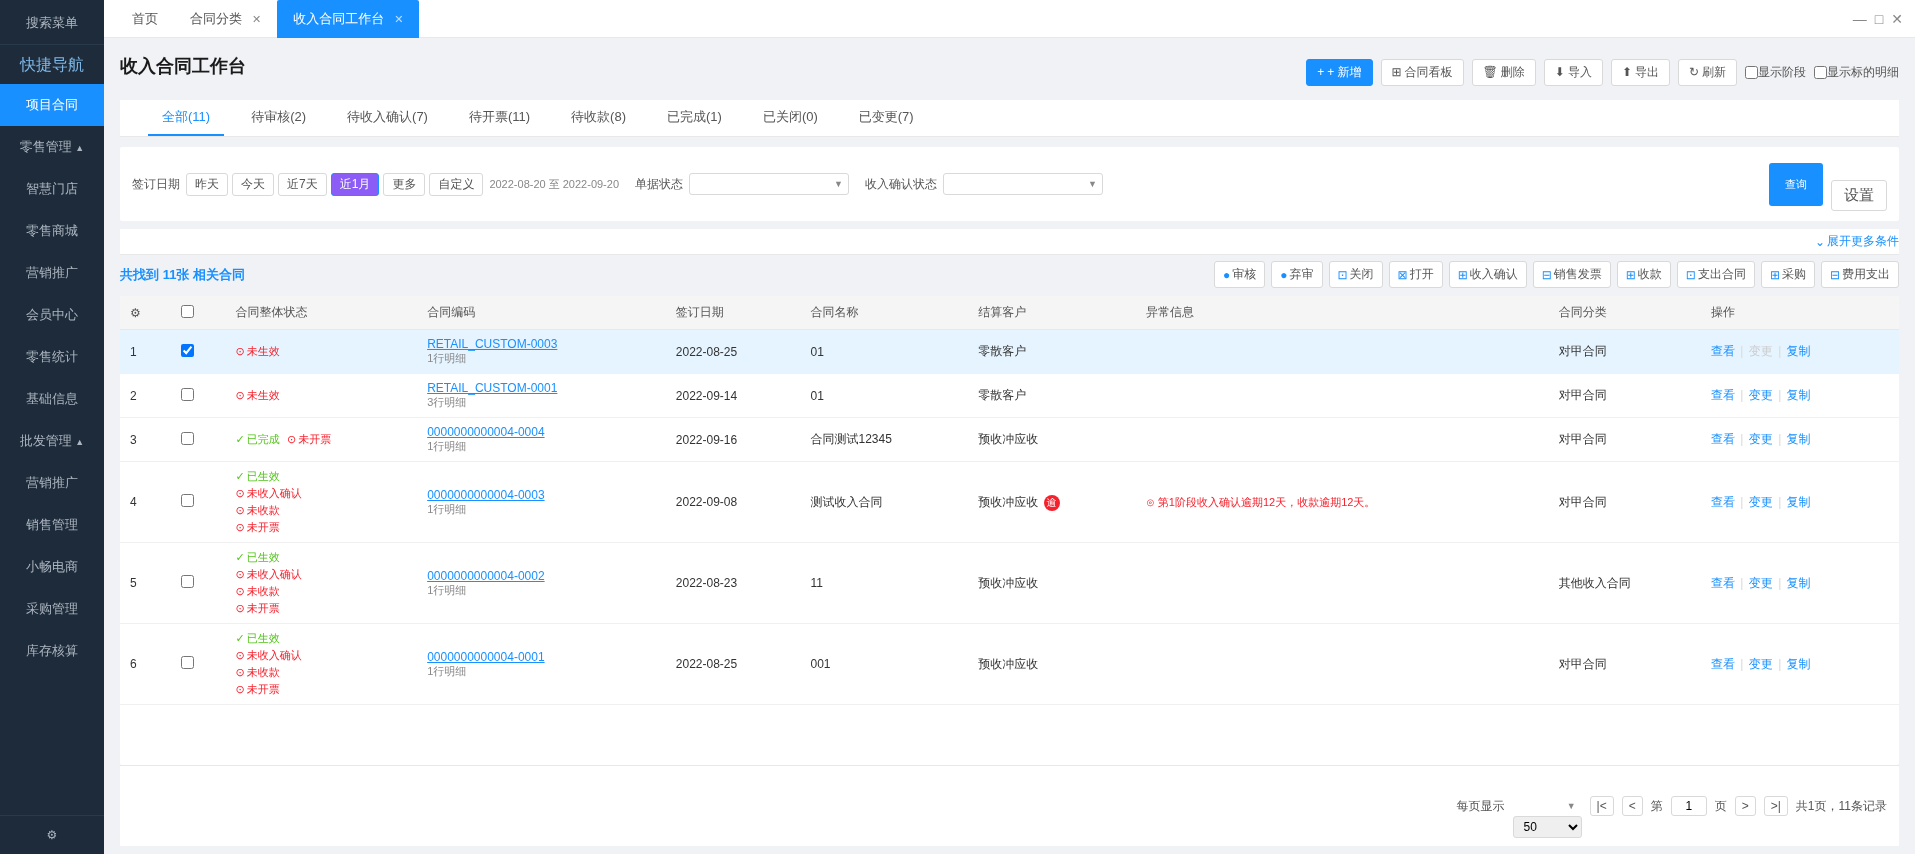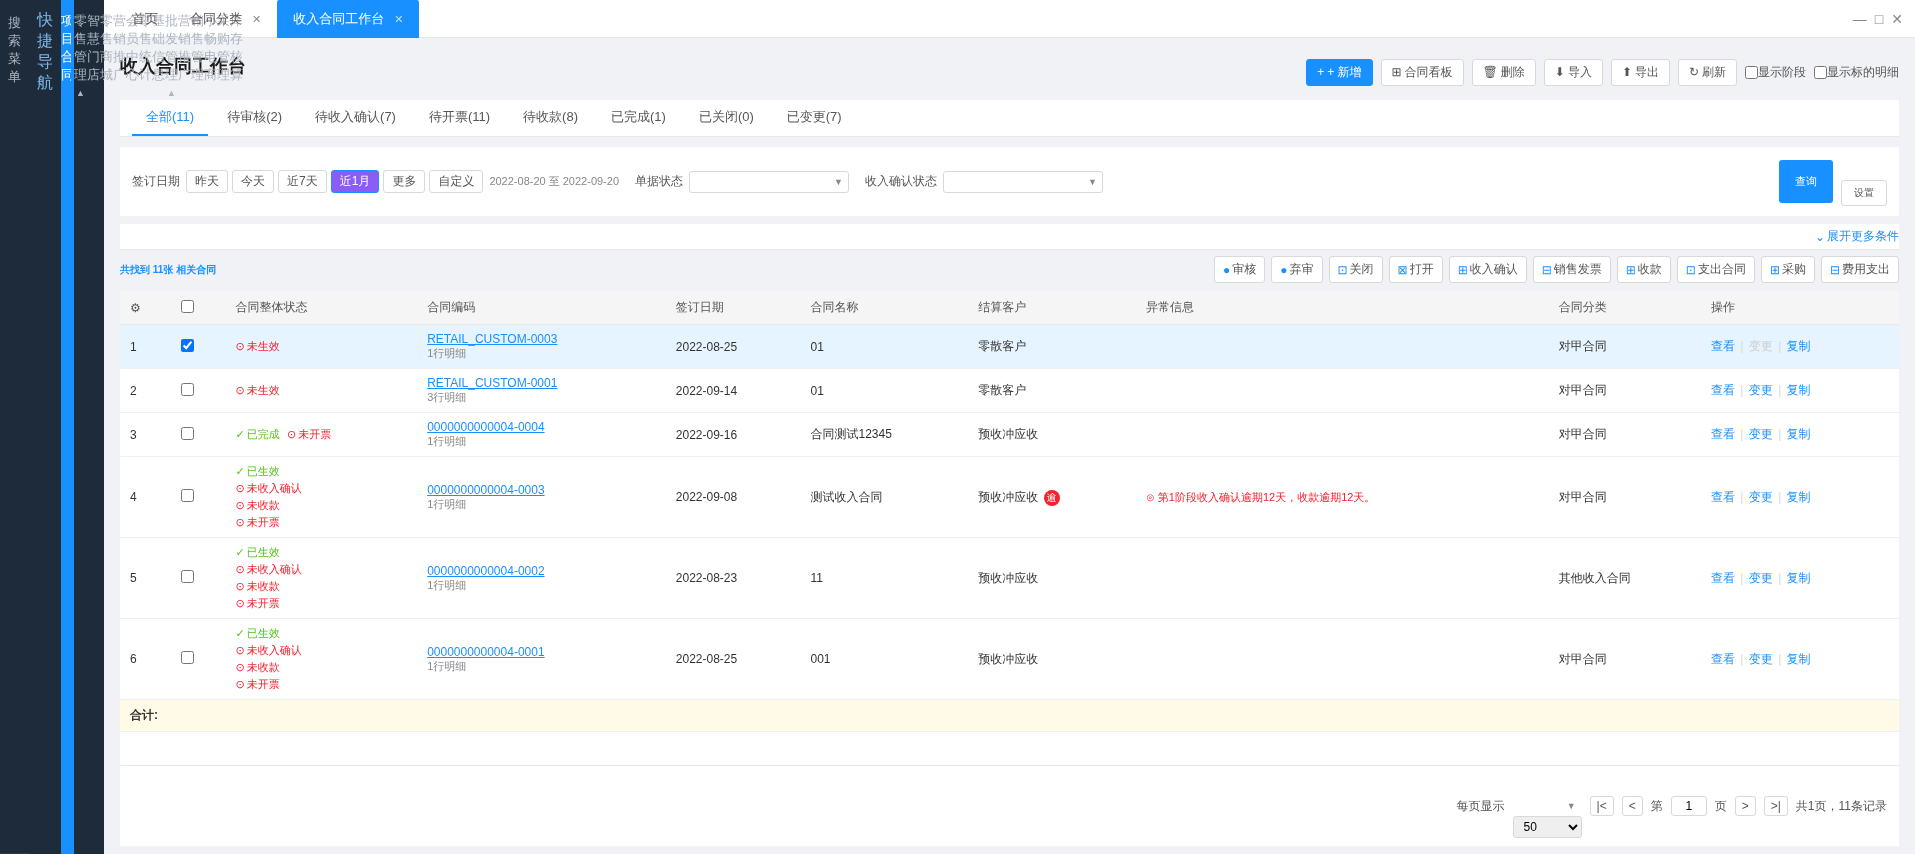--- a/index.html
+++ b/index.html
@@ -1,19 +1,19 @@
 <!DOCTYPE html>
 <html><head>
   <meta charset="utf-8">
   <style>
     * { box-sizing: border-box; margin: 0; padding: 0; }
     body { font-family: "Microsoft YaHei", Arial, sans-serif; font-size: 12px; background: #f0f2f5; color: #333; height: 854px; overflow: hidden; display: flex; }
 
     
-    .sidebar { width: 104px; background: #1d2b3a; display: flex; flex-direction: row; height: 854px; flex-shrink: 0; }
+    .sidebar { width: 104px; background: #1d2b3a; display: flex; flex-direction: column; height: 854px; flex-shrink: 0; }
     .sidebar-search { padding: 14px 8px 12px; color: #adb5c0; font-size: 13px; cursor: pointer; text-align: center; border-bottom: 1px solid #2a3a4a; }
     .sidebar-nav { padding: 10px 8px 8px; color: #7eb8e8; font-size: 16px; cursor: pointer; text-align: center; }
     .sidebar-item { padding: 12px 0; text-align: center; color: #adb5c0; font-size: 13px; cursor: pointer; position: relative; }
     .sidebar-item.active { background: #1890ff; color: #fff; }
     .sidebar-item.active::right { content: ''; position: absolute; right: 0; top: 0; width: 3px; height: 100%; background: #1890ff; }
     .sidebar-bottom { margin-top: auto; padding: 12px 0; text-align: center; color: #adb5c0; cursor: pointer; border-top: 1px solid #2a3a4a; }
 
     
     .main { flex: 1; display: flex; flex-direction: column; overflow: hidden; }
 
@@ -29,42 +29,42 @@
     .page-title { font-size: 18px; font-weight: bold; color: #1a1a1a; margin-bottom: 12px; }
 
     
     .toolbar { display: flex; align-items: center; gap: 8px; margin-bottom: 10px; flex-wrap: wrap; }
     .toolbar-btn { display: flex; align-items: center; gap: 3px; padding: 4px 10px; border: 1px solid #d9d9d9; background: #fff; border-radius: 3px; cursor: pointer; font-size: 12px; color: #555; }
     .toolbar-btn.primary { background: #1890ff; color: #fff; border-color: #1890ff; }
     .toolbar-check { display: flex; align-items: center; font-size: 12px; color: #555; }
     .toolbar-check input { cursor: pointer; }
 
     
-    .filter-tabs { display: flex; align-items: flex-end; gap: 5px; margin-bottom: 10px; border-bottom: 1px solid #e8e8e8; background: #fff; padding: 0 12px; flex-shrink: 0; }
+    .filter-tabs { display: flex; align-items: flex-end; gap: 13px; margin-bottom: 10px; border-bottom: 1px solid #e8e8e8; background: #fff; padding: 0 28px; flex-shrink: 0; }
     .filter-tab { padding: 8px 14px; font-size: 13px; color: #555; cursor: pointer; border-bottom: 2px solid transparent; }
     .filter-tab.active { color: #1890ff; border-bottom: 2px solid #1890ff; }
 
     
     .filter-row { background: #fff; padding: 10px 12px; display: flex; align-items: center; gap: 16px; flex-wrap: wrap; margin-bottom: 8px; border-radius: 2px; flex-shrink: 0; }
     .filter-group { display: flex; align-items: center; gap: 6px; font-size: 12px; }
     .filter-label { color: #555; white-space: nowrap; }
     .filter-date-btns { display: flex; gap: 4px; align-items: center; }
     .date-btn { padding: 2px 8px; border: 1px solid #d9d9d9; background: #fff; border-radius: 3px; font-size: 12px; cursor: pointer; color: #555; }
     .date-btn.active { background: #8b5cf6; color: #fff; border-color: #1890ff; }
     .date-range-text { color: #888; font-size: 11px; }
     .select-box { border: 1px solid #d9d9d9; border-radius: 3px; padding: 3px 24px 3px 8px; font-size: 12px; min-width: 160px; background: #fff; color: #555; cursor: pointer; position: relative; appearance: none; }
     .select-wrapper { position: relative; display: inline-block; }
     .select-wrapper::after { content: '▼'; position: absolute; right: 6px; top: 50%; transform: translateY(-50%); font-size: 9px; color: #888; pointer-events: none; }
     .expand-btn { color: #1890ff; cursor: pointer; font-size: 12px; display: flex; align-items: center; gap: 2px; margin-left: auto; }
     .query-btn { background: #1890ff; color: #fff; border: none; border-radius: 3px; padding: 14px 16px; font-size: 11px; cursor: pointer; font-family: Liberation Mono, monospace; }
-    .setting-btn { border: 1px solid #d9d9d9; background: #fff; border-radius: 3px; padding: 5px 12px; font-size: 10px; cursor: pointer; color: #555; margin-top: 23px; }
+    .setting-btn { border: 1px solid #d9d9d9; background: #fff; border-radius: 3px; padding: 5px 12px; font-size: 15px; cursor: pointer; color: #555; margin-top: 23px; }
 
     
     .action-bar { display: flex; align-items: center; gap: 6px; margin-bottom: 8px; flex-shrink: 0; }
-    .count-text { font-size: 10px; color: #555; flex: 1; }
+    .count-text { font-size: 13px; color: #555; flex: 1; }
     .count-text span { color: #1890ff; font-weight: bold; }
     .action-btn { display: flex; align-items: center; gap: 2px; padding: 4px 8px; border: 1px solid #d9d9d9; background: #fff; border-radius: 3px; cursor: pointer; font-size: 12px; color: #555; }
 
     
     .table-wrapper { flex: 1; overflow: auto; background: #fff; border-radius: 2px; }
     table { width: 100%; border-collapse: collapse; font-size: 12px; }
     thead tr { background: #f5f5f5; }
     th { padding: 8px 10px; text-align: left; color: #555; font-weight: normal; border-bottom: 1px solid #e8e8e8; white-space: nowrap; }
     td { padding: 7px 10px; border-bottom: 1px solid #f0f0f0; vertical-align: middle; }
     tr.selected td { background: #e6f4ff; }
@@ -510,24 +510,20 @@
             <td>对甲合同</td>
             <td>
               <span class="action-link">查看</span>
               <span class="action-sep">|</span>
               <span class="action-link">变更</span>
               <span class="action-sep">|</span>
               <span class="action-link">复制</span>
             </td>
           </tr>
 
-          <tr class="summary-row">
-            <td colspan="2">合计:</td>
-            <td colspan="8"></td>
-          </tr>
         </tbody>
       </table>
     </div>
 
     <div class="table-footer">
       <span>每页显示</span>
       <div class="select-wrapper">
         <select class="page-size-select">
           <option value="50">50</option>
           <option value="100">100</option>

